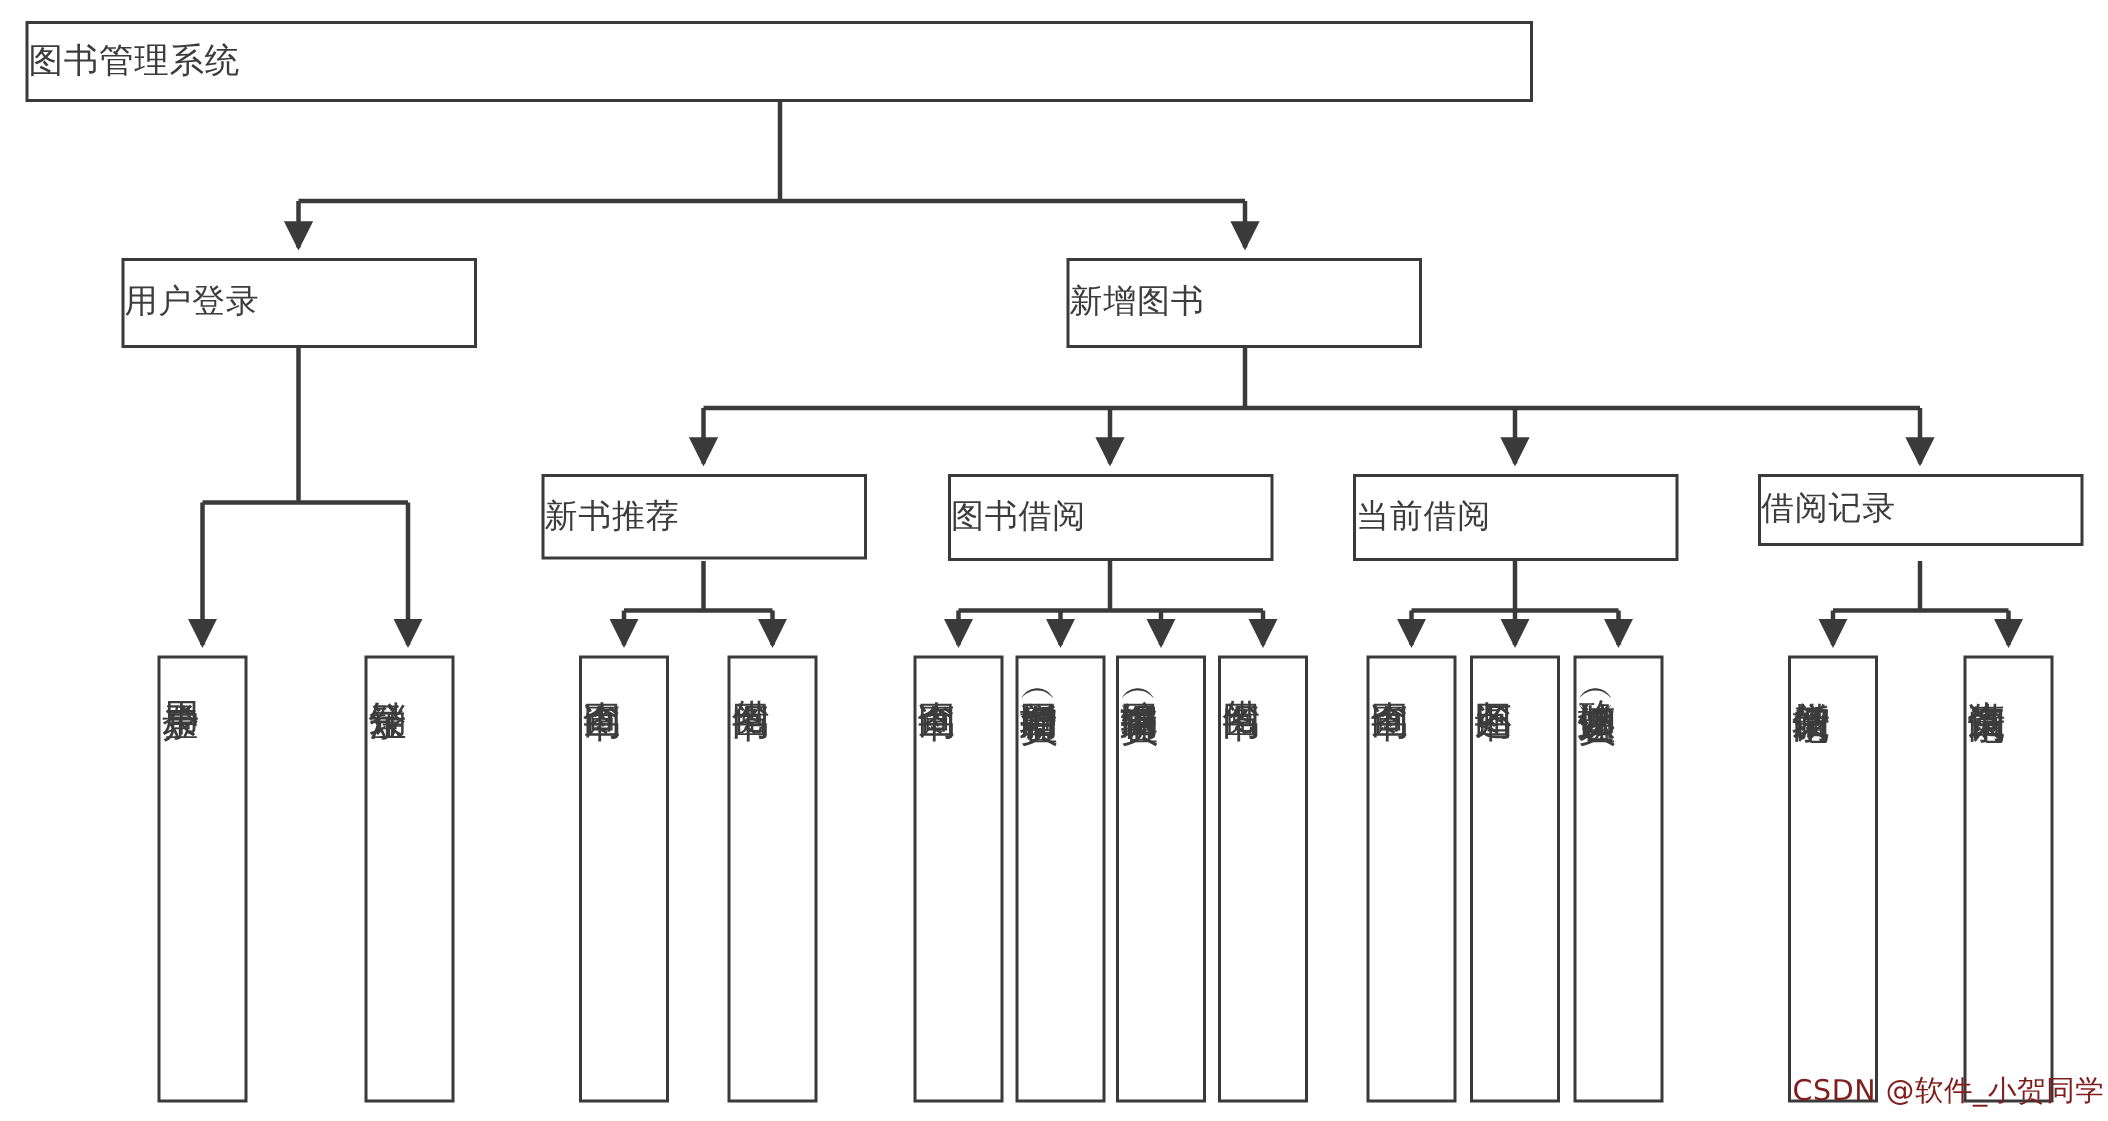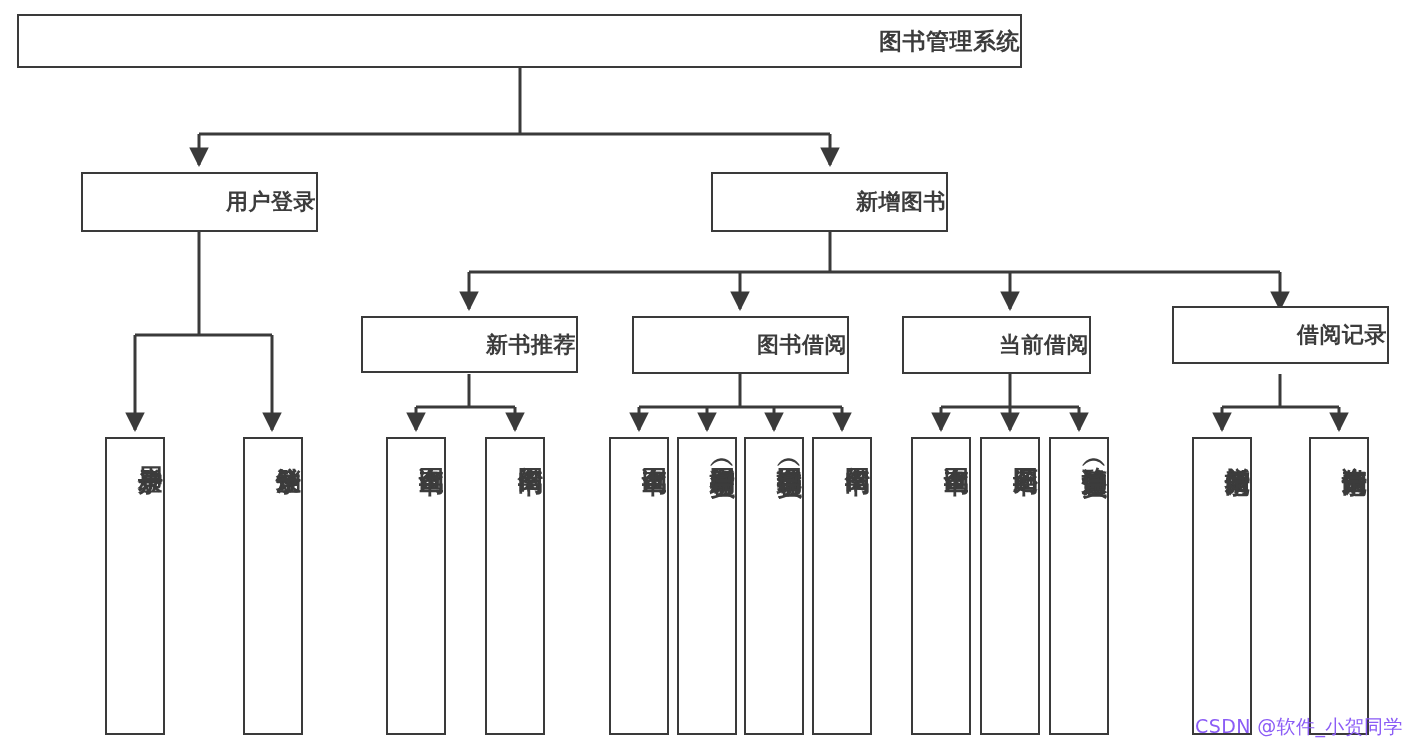--- a/index.html
+++ b/index.html
@@ -25,23 +25,22 @@
     height: 747px;
     pointer-events: none;
   }
   .node {
     position: absolute;
     box-sizing: border-box;
     border: 2.4px solid #3a3a3a;
     background: #ffffff;
     display: flex;
     align-items: center;
-    justify-content: flex-end;
+    justify-content: flex-start;
     color: #3c3c3c;
-    font-weight: bold;
   }
   .node .label {
     display: block;
     text-align: center;
     line-height: 1.16;
     white-space: nowrap;
   }
   .node.horiz .label {
     font-size: 22px;
     letter-spacing: 0.5px;
@@ -56,21 +55,21 @@
   .node.leaf .label {
     writing-mode: vertical-rl;
     text-orientation: upright;
     font-size: 25px;
     line-height: 1.04;
     letter-spacing: 1px;
     white-space: normal;
   }
   .watermark {
     position: absolute;
-    color: #8b5cf6;
+    color: #7f1d1d;
     font-size: 19px;
     white-space: nowrap;
     letter-spacing: 0.4px;
   }
 </style>
 </head>
 <body>
 
 <div id="canvas">
 
@@ -136,24 +135,24 @@
   <div class="node horiz" style="left:711px; top:172px; width:237px; height:60px;">
     <span class="label">新增图书</span>
   </div>
 
   <div class="node horiz" style="left:361px; top:316px; width:217px; height:57px;">
     <span class="label">新书推荐</span>
   </div>
   <div class="node horiz" style="left:632px; top:316px; width:217px; height:58px;">
     <span class="label">图书借阅</span>
   </div>
-  <div class="node horiz" style="left:902px; top:316px; width:189px; height:58px;">
+  <div class="node horiz" style="left:902px; top:316px; width:217px; height:58px;">
     <span class="label">当前借阅</span>
   </div>
-  <div class="node horiz" style="left:1172px; top:306px; width:217px; height:58px;">
+  <div class="node horiz" style="left:1172px; top:316px; width:217px; height:48px;">
     <span class="label">借阅记录</span>
   </div>
 
   <div class="node leaf" style="left:105px; top:437px; width:60px; height:298px;">
     <span class="label">用户登录</span>
   </div>
   <div class="node leaf" style="left:243px; top:437px; width:60px; height:298px;">
     <span class="label">注销登录</span>
   </div>
 

